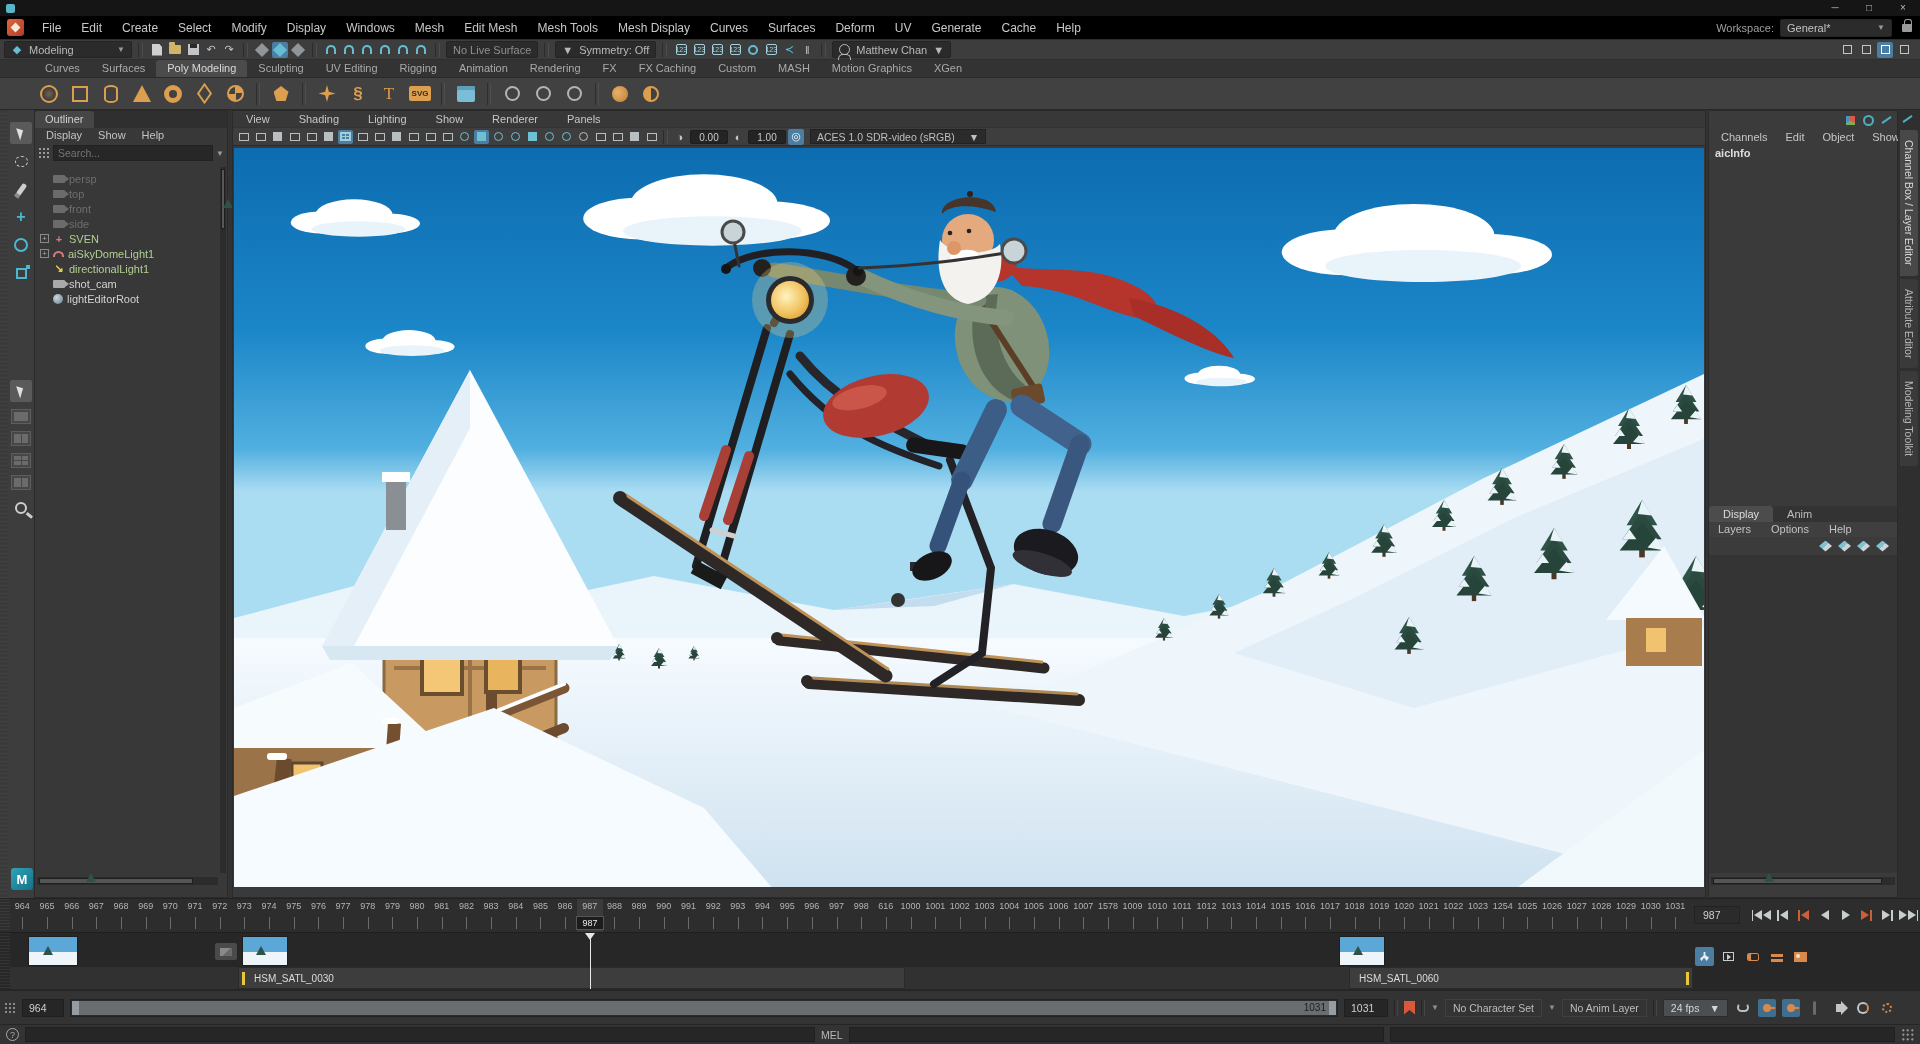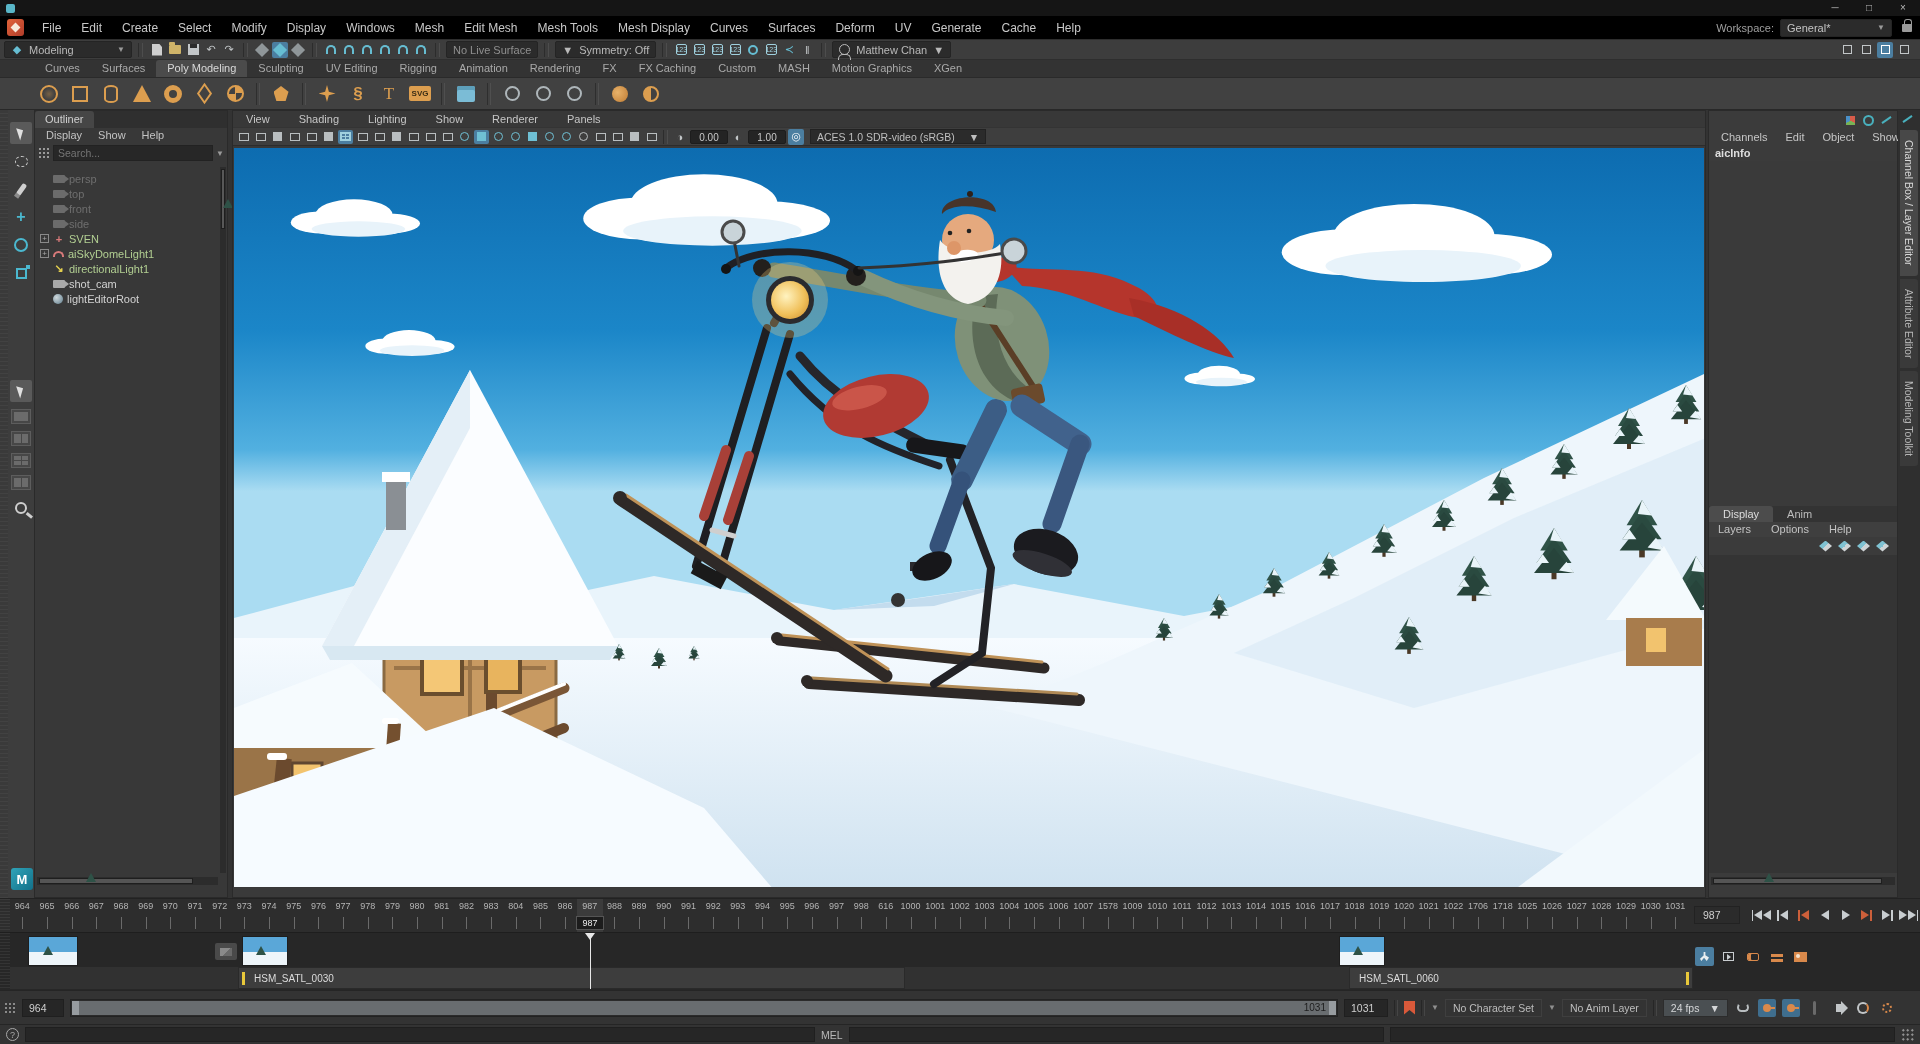--- a/index.html
+++ b/index.html
@@ -936,21 +936,21 @@
       <div class="tl-cell">974</div>
       <div class="tl-cell">975</div>
       <div class="tl-cell">976</div>
       <div class="tl-cell">977</div>
       <div class="tl-cell">978</div>
       <div class="tl-cell">979</div>
       <div class="tl-cell">980</div>
       <div class="tl-cell">981</div>
       <div class="tl-cell">982</div>
       <div class="tl-cell">983</div>
-      <div class="tl-cell">804</div>
+      <div class="tl-cell">984</div>
       <div class="tl-cell">985</div>
       <div class="tl-cell">986</div>
       <div class="tl-cell">987</div>
       <div class="tl-cell">988</div>
       <div class="tl-cell">989</div>
       <div class="tl-cell">990</div>
       <div class="tl-cell">991</div>
       <div class="tl-cell">992</div>
       <div class="tl-cell">993</div>
       <div class="tl-cell">994</div>
@@ -975,22 +975,22 @@
       <div class="tl-cell">1013</div>
       <div class="tl-cell">1014</div>
       <div class="tl-cell">1015</div>
       <div class="tl-cell">1016</div>
       <div class="tl-cell">1017</div>
       <div class="tl-cell">1018</div>
       <div class="tl-cell">1019</div>
       <div class="tl-cell">1020</div>
       <div class="tl-cell">1021</div>
       <div class="tl-cell">1022</div>
-      <div class="tl-cell">1706</div>
-      <div class="tl-cell">1718</div>
+      <div class="tl-cell">1023</div>
+      <div class="tl-cell">1254</div>
       <div class="tl-cell">1025</div>
       <div class="tl-cell">1026</div>
       <div class="tl-cell">1027</div>
       <div class="tl-cell">1028</div>
       <div class="tl-cell">1029</div>
       <div class="tl-cell">1030</div>
       <div class="tl-cell">1031</div>
       <div id="tl-curband" style="left: calc(34.5588% - 13px);"></div>
       <div id="tl-curbox" style="left: calc(34.5588% - 14px);">987</div>
     </div>

